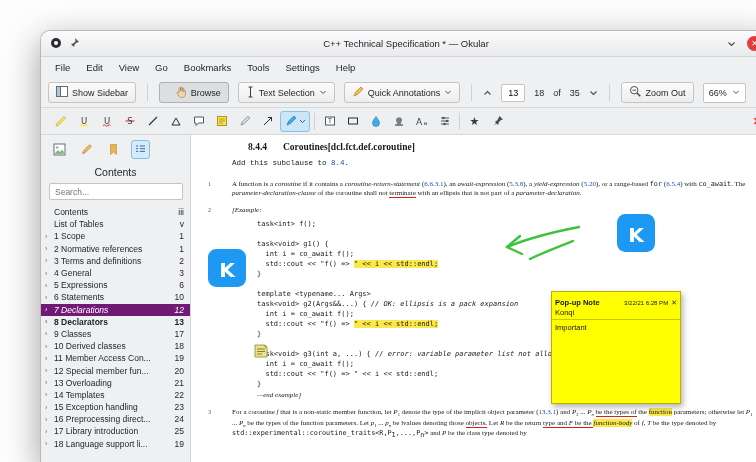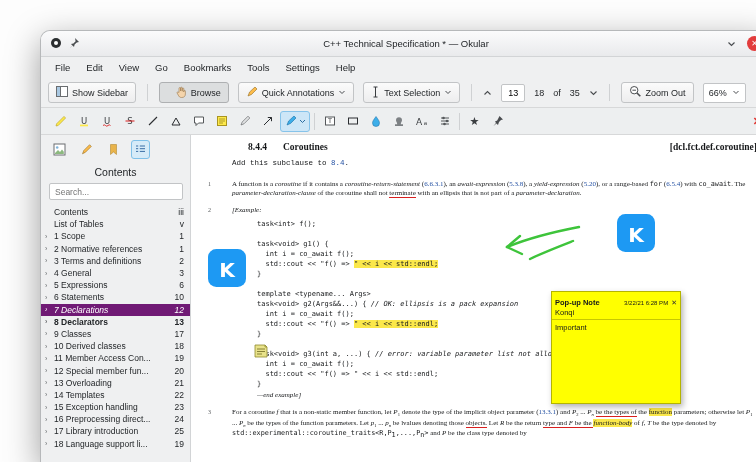--- a/index.html
+++ b/index.html
@@ -65,21 +65,21 @@
   .toc-row.bold { font-weight:bold; }
   .expander { width:9px; font-size:7px; color:#6a6d70; flex:0 0 9px; }
   .toc-row.selected .expander { color:#fff; }
   .toc-label { flex:1; overflow:hidden; white-space:nowrap; text-overflow:ellipsis; }
   .toc-page { margin-left:4px; }
 
   
   .docarea { flex:1; position:relative; background:#fff; overflow:hidden;
     font-family:"Liberation Serif", serif; color:#16181a; }
   .doc-content { position:relative; padding:7px 14px 0 41px; width:100%; }
-  .doc-heading { display:flex; justify-content:space-between; font-weight:bold; font-size:9.5px;padding-left:16px; }
+  .doc-heading { display:flex; font-weight:bold; font-size:9.5px;padding-left:16px; }
   .sec-num { margin-right:16px; }
   .doc-intro { font-size:7.5px; margin-top:7px;font-family:Liberation Mono, monospace; }
   .para { position:relative; font-size:7px; line-height:1.33; margin-top:13px; }
   .pnum { position:absolute; left:-24px; top:1px; font-size:6px; color:#55585a; }
   .example-label { font-style:italic; }
   .codeblock { margin:4px 0 0 25px; font-family:"DejaVu Sans Mono", monospace; font-size:7px; line-height:10px; }
   .code-line { white-space:pre; }
   .end-example { font-style:italic; font-size:7px; margin:2px 0 0 25px; }
   .i { font-style:italic; }
   .sub { vertical-align:sub; font-size:65%; }
@@ -163,36 +163,36 @@
     <div class="tbtn pressed">
       <span>
         <svg width="11" height="12" viewBox="0 0 11 12">
             <path d="M3 6.5V2.4a.8.8 0 0 1 1.6 0V5 2a.8.8 0 0 1 1.6 0v3.2V2.8a.8.8 0 0 1 1.6 0V6v-.8a.8.8 0 0 1 1.6 0V8c0 2.2-1.4 3.5-3.4 3.5H5.3C3.9 11.5 3 10.6 2.3 9.2L1.1 7c-.4-.8.9-1.6 1.5-.7z" fill="#f4d4ab" stroke="#97764c" stroke-width=".6"></path>
           </svg>
       </span>
       <span>Browse</span>
     </div>
     <div class="tbtn">
       <span>
+        <svg width="9" height="12">
+            <path d="M2.5 1h4M2.5 11h4M4.5 1v10" stroke="#3a3d40" fill="none"></path>
+          </svg>
+      </span>
+      <span>Text Selection</span>
+      <svg width="8" height="5">
+          <path d="M1.5 1L4 3.5 6.5 1" fill="none" stroke="#4a4d50"></path>
+        </svg>
+    </div>
+    <div class="tbtn">
+      <span>
         <svg width="12" height="12">
             <path d="M2 10l1.6-4L9 1l2 2-5.4 5.4L2 10z" fill="#fdbc4b" stroke="#946f26" stroke-width=".6"></path>
           </svg>
       </span>
       <span>Quick Annotations</span>
-      <svg width="8" height="5">
-          <path d="M1.5 1L4 3.5 6.5 1" fill="none" stroke="#4a4d50"></path>
-        </svg>
-    </div>
-    <div class="tbtn">
-      <span>
-        <svg width="9" height="12">
-            <path d="M2.5 1h4M2.5 11h4M4.5 1v10" stroke="#3a3d40" fill="none"></path>
-          </svg>
-      </span>
-      <span>Text Selection</span>
       <svg width="8" height="5">
           <path d="M1.5 1L4 3.5 6.5 1" fill="none" stroke="#4a4d50"></path>
         </svg>
     </div>
     <div class="sep"></div>
     <span class="flatbtn">
       <svg width="9" height="6">
           <path d="M1.5 4.5L4.5 1.5 7.5 4.5" fill="none" stroke="#4a4d50" stroke-width="1.1"></path>
         </svg>
     </span>

